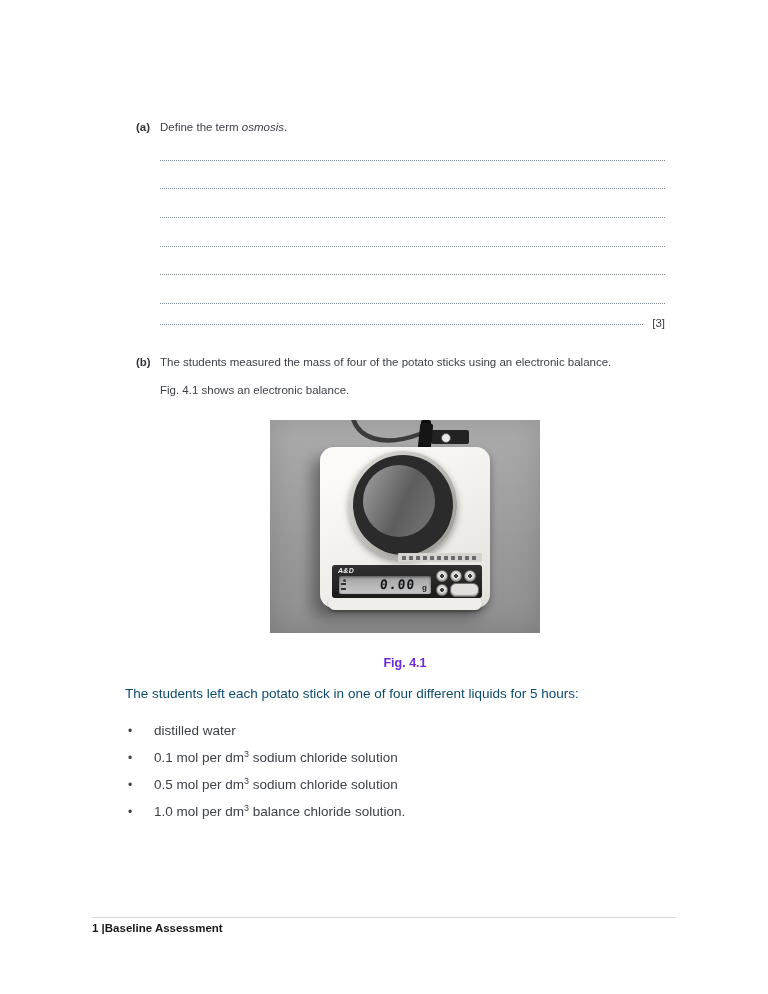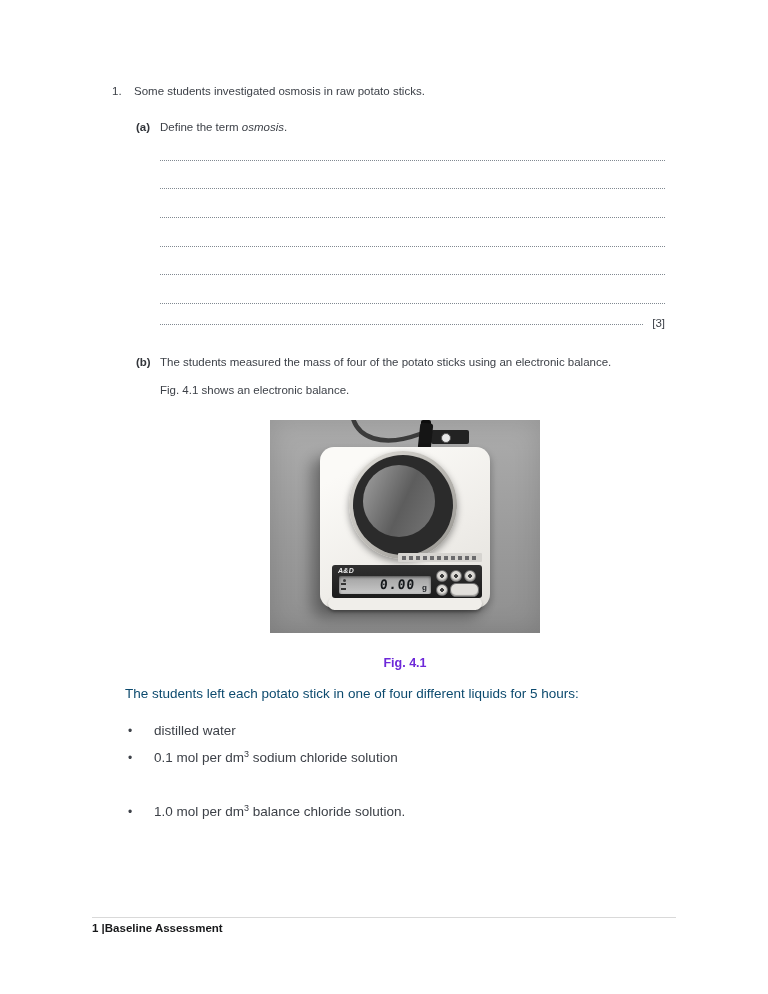--- a/index.html
+++ b/index.html
@@ -82,23 +82,20 @@
   
   .footer-line{position:absolute;top:917px;left:92px;right:92px;height:1px;background:#d9d9d9;}
   .footer-text{position:absolute;top:922px;left:92px;font-size:11.5px;font-weight:bold;color:#17181a;}
 </style>
 </head>
 <body>
 
 <div class="page">
 
 
-  <div class="q-intro">
-    <span class="num">1.</span><span>Some students investigated osmosis in raw potato sticks.</span>
-  </div>
 
   <span class="part-label t-a">(a)</span>
   <div class="part-text t-a"><span>Define the term </span><span class="italic">osmosis</span><span>.</span></div>
 
   <div class="answer-lines">
       <div class="dotted-line"></div>
       <div class="dotted-line"></div>
       <div class="dotted-line"></div>
       <div class="dotted-line"></div>
       <div class="dotted-line"></div>
@@ -149,20 +146,21 @@
   </figure>
 
   <div class="fig-caption">Fig. 4.1</div>
 
   <div class="para p-liquids">The students left each potato stick in one of four different liquids for 5 hours:</div>
 
   <div class="bullet-row r0"><span class="glyph">•</span><span>distilled water</span><span class="sup"></span><span></span></div>
 
   <div class="bullet-row r1"><span class="glyph">•</span><span>0.1 mol per dm</span><span class="sup">3</span><span> sodium chloride solution</span></div>
 
+  <div class="bullet-row r2"><span class="glyph">•</span><span>0.5 mol per dm</span><span class="sup">3</span><span> sodium chloride solution</span></div>
 
   <div class="bullet-row r3"><span class="glyph">•</span><span>1.0 mol per dm</span><span class="sup">3</span><span> balance chloride solution.</span></div>
 
 
   <div class="footer-line"></div>
   <div class="footer-text">1 |Baseline Assessment</div>
 
 </div>
 
 </body></html>

